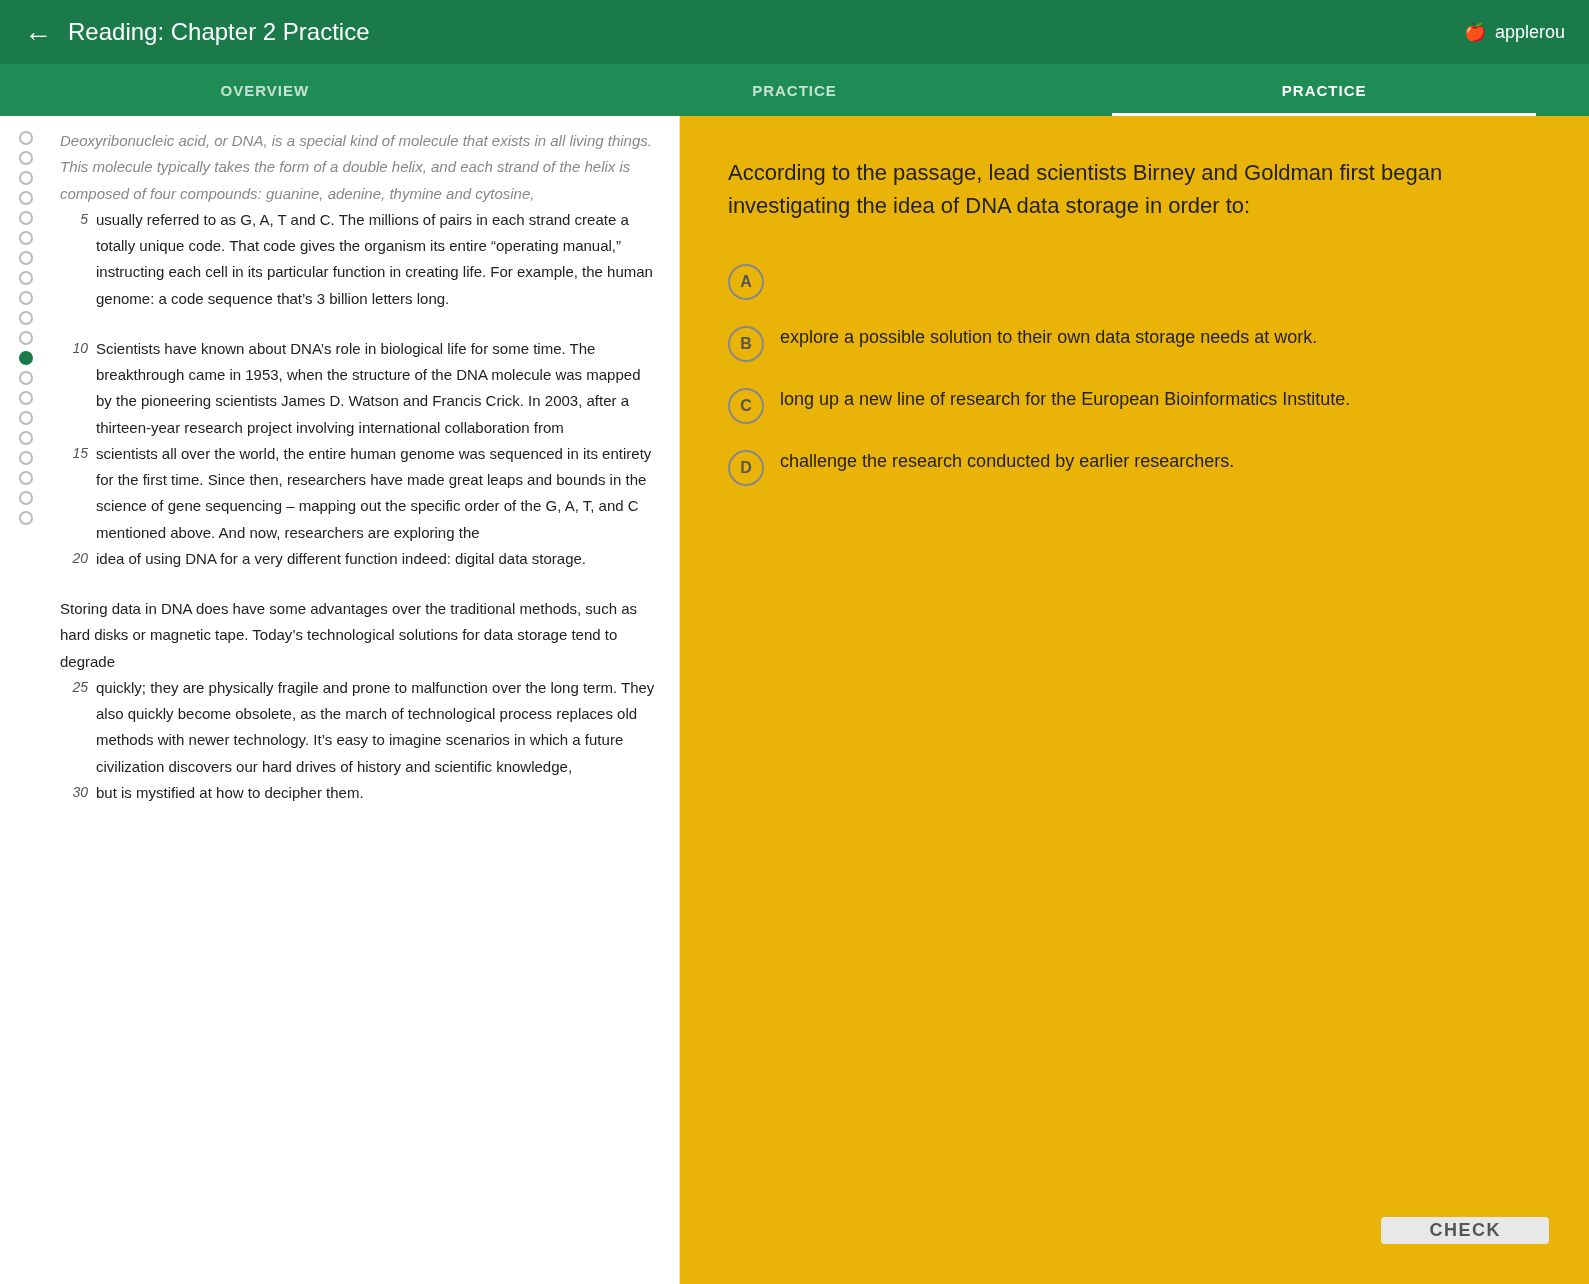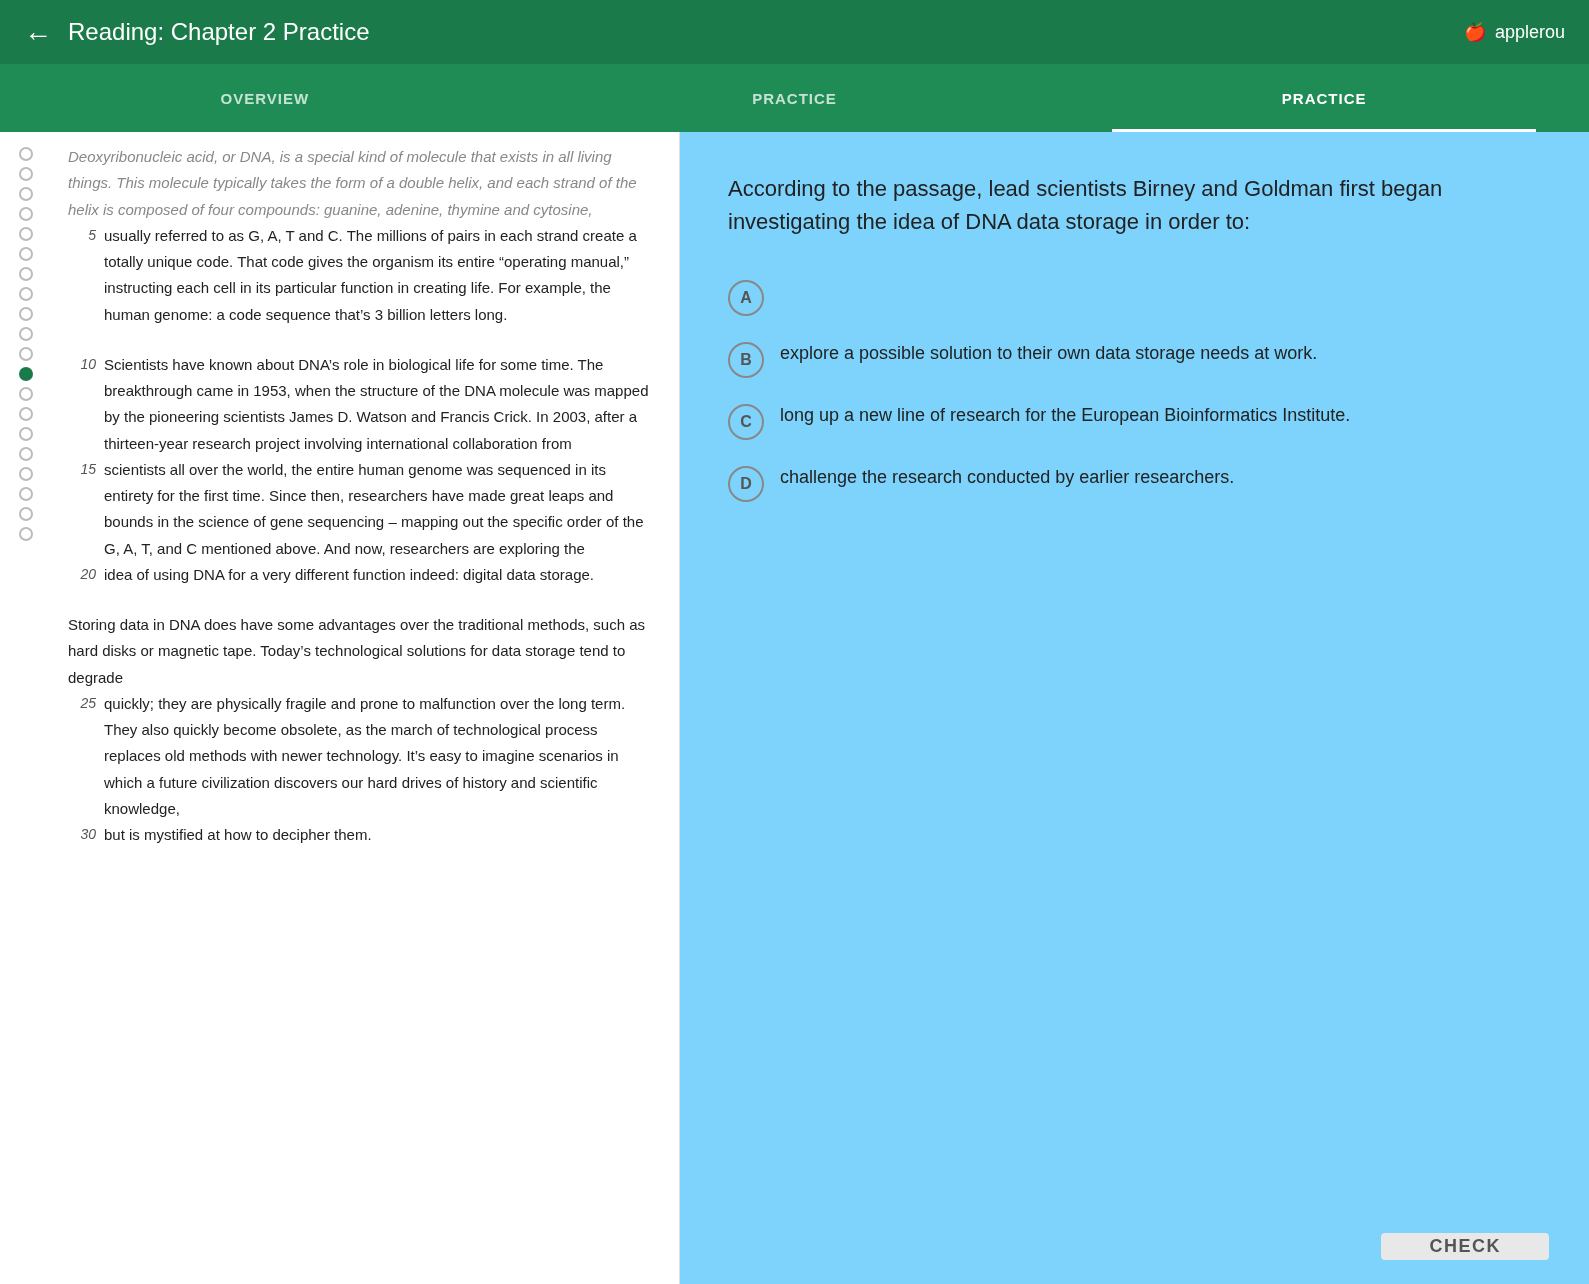--- a/index.html
+++ b/index.html
@@ -30,21 +30,21 @@
       display: flex;
       align-items: center;
       gap: 8px;
       font-size: 18px;
     }
 
     
     .nav-tabs {
       background: #1f8c55;
       display: flex;
-      height: 68px;
+      height: 52px;
     }
     .nav-tab {
       flex: 1;
       display: flex;
       align-items: center;
       justify-content: center;
       color: rgba(255,255,255,0.75);
       font-size: 15px;
       font-weight: 600;
       letter-spacing: 1px;
@@ -104,21 +104,20 @@
     }
 
     
     .passage-text {
       flex: 1;
       padding: 12px 24px 24px 8px;
       font-size: 15px;
       line-height: 1.75;
       color: #222;
       position: relative;
-      margin-left: 8px;
     }
     .passage-text p {
       margin-bottom: 0;
     }
 
     .line-numbered {
       display: flex;
       gap: 0;
     }
     .line-num {
@@ -135,21 +134,21 @@
       flex: 1;
     }
 
     .passage-block {
       margin-bottom: 24px;
     }
 
     
     .question-panel {
       flex: 1;
-      background: #7dd3fc;
+      background: #eab308;
       padding: 40px 48px 40px 48px;
       display: flex;
       flex-direction: column;
       position: relative;
     }
 
     .question-text {
       font-size: 22px;
       line-height: 1.5;
       color: #222;

